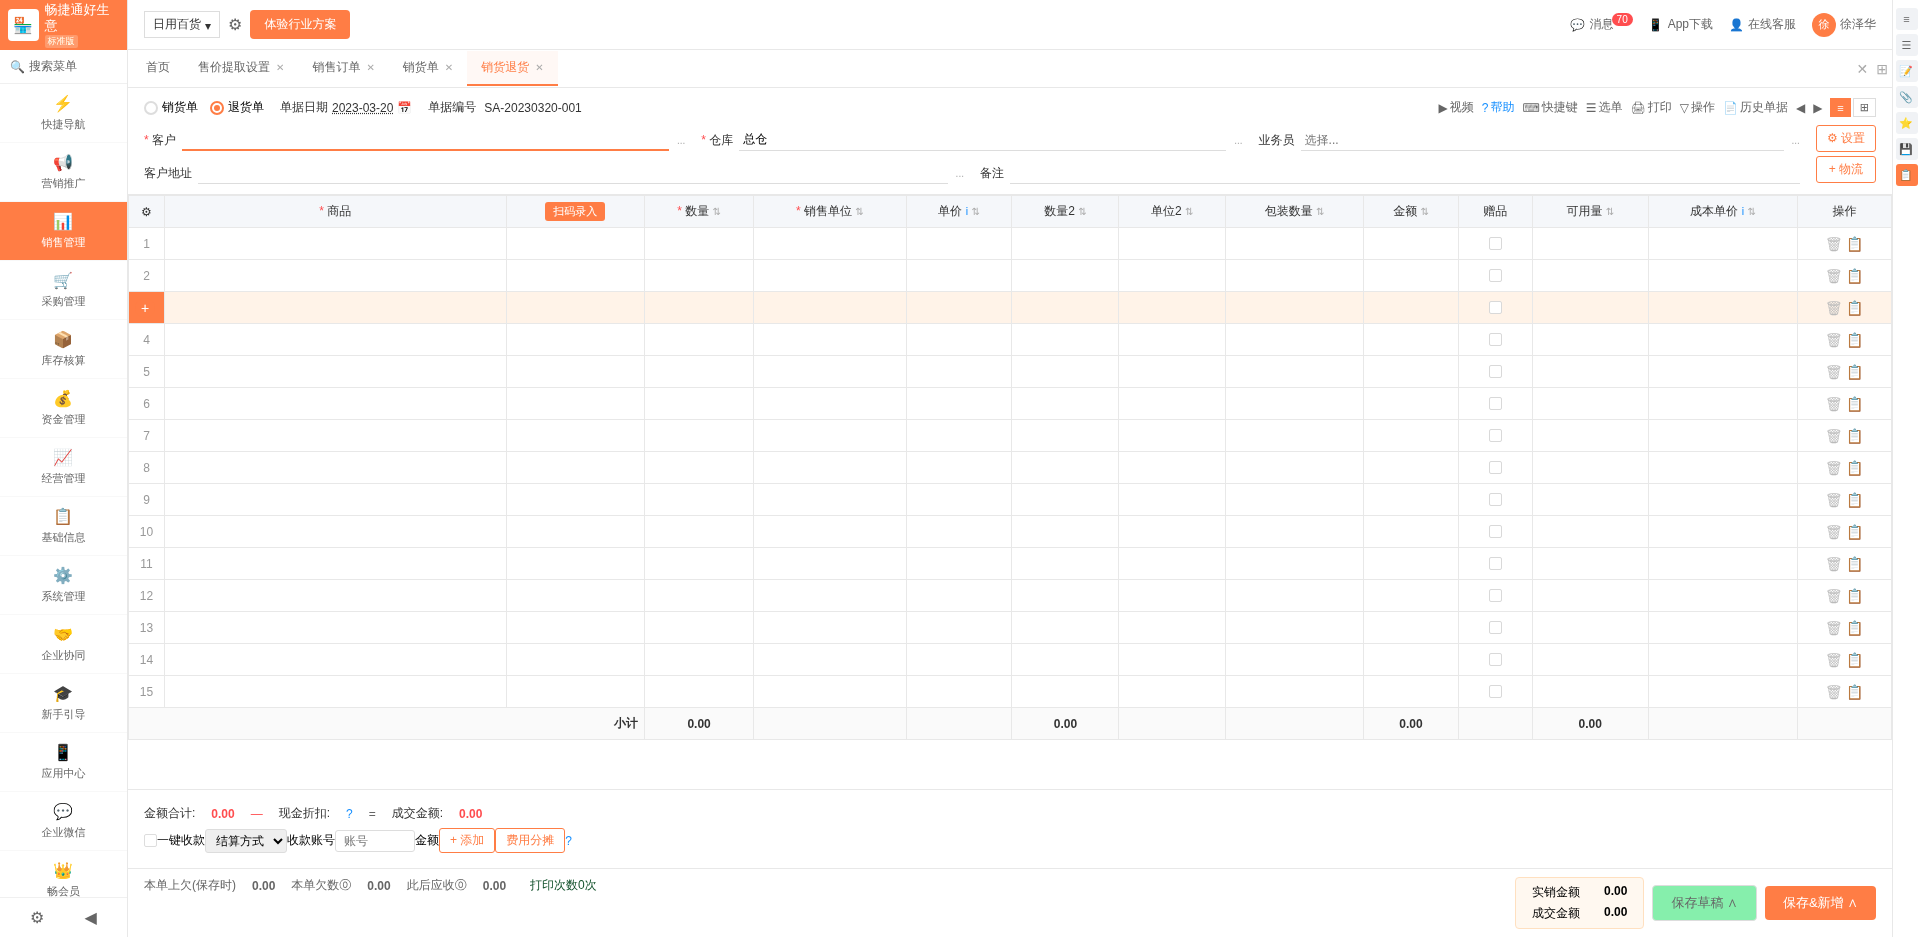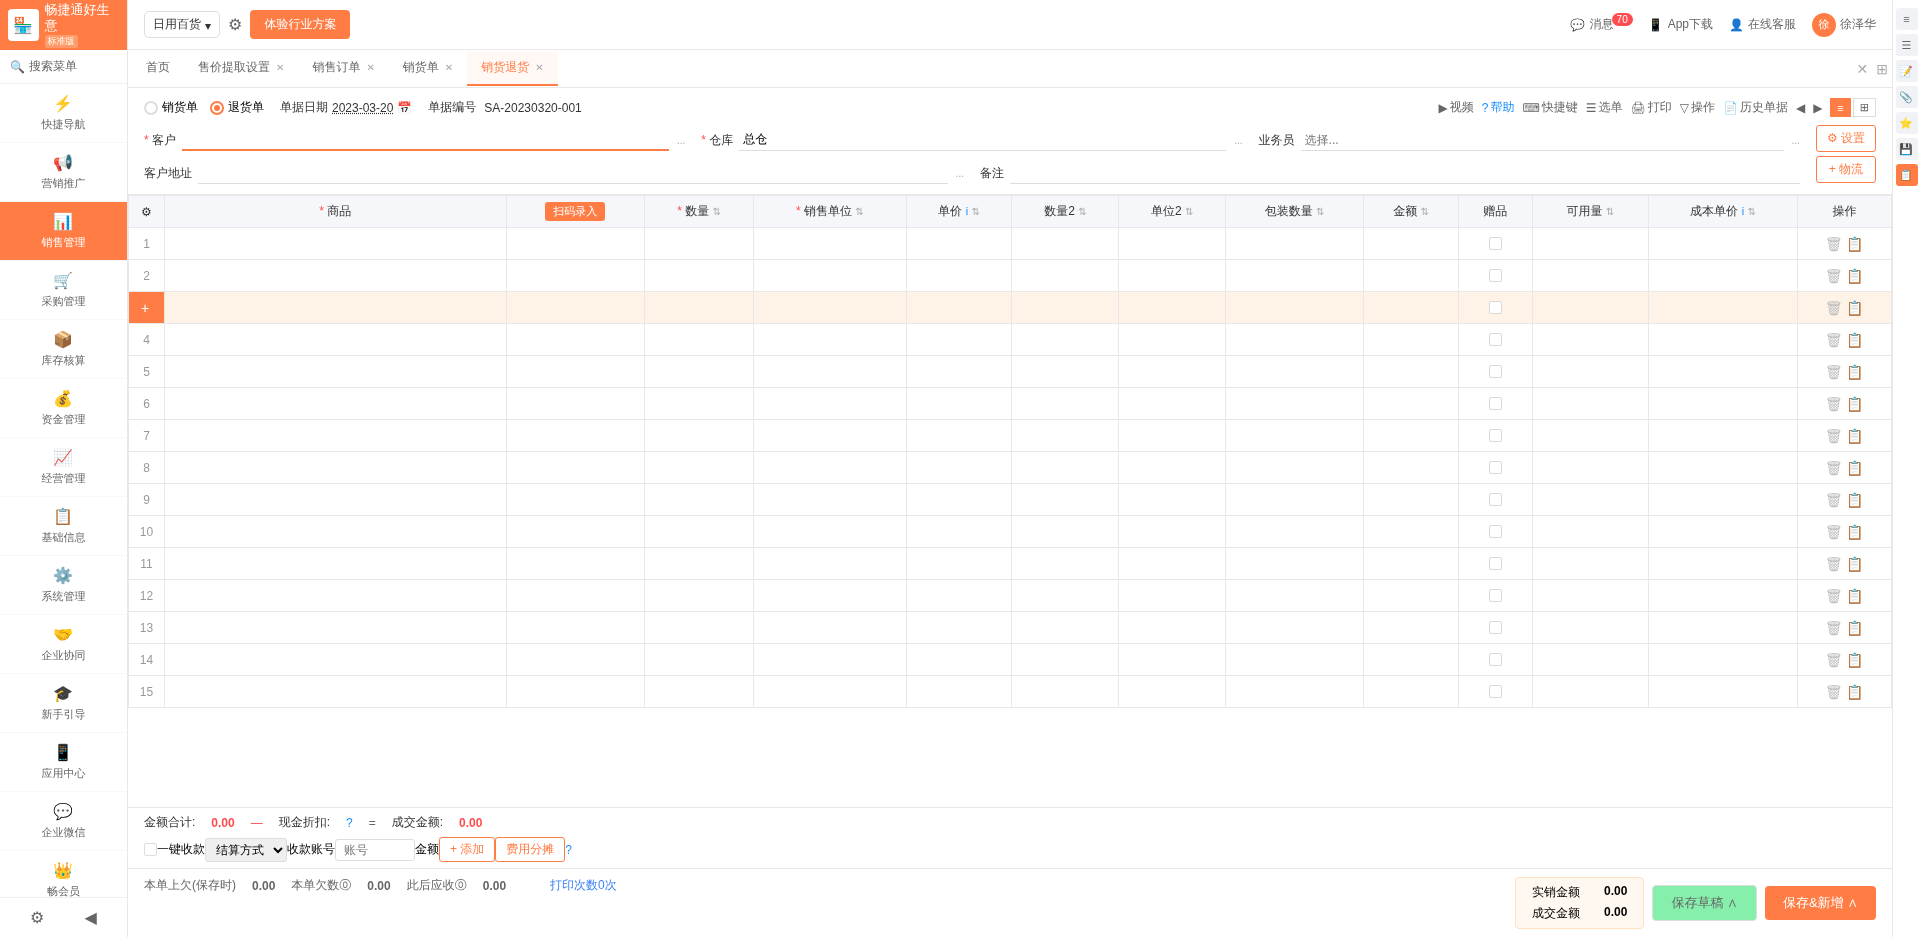--- a/index.html
+++ b/index.html
@@ -15,21 +15,21 @@
     .sidebar-nav-item.active { background: #ff7d45; color: #fff; }
     .sidebar-nav-item .nav-icon { font-size: 16px; }
     .sidebar-bottom { margin-top: auto; display: flex; align-items: center; justify-content: space-around; padding: 10px; border-top: 1px solid #f0f0f0; }
 
     
     .main { flex: 1; display: flex; flex-direction: column; overflow: hidden; }
 
     
     .topbar { background: #fff; height: 50px; display: flex; align-items: center; padding: 0 16px; justify-content: space-between; border-bottom: 1px solid #e8e8e8; flex-shrink: 0; }
     .topbar-left { display: flex; align-items: center; gap: 8px; }
-    .topbar-select { border: 1px solid #ddd; border-radius: 5px; padding: 4px 8px; font-size: 12px; color: #333; display: flex; align-items: flex-end; gap: 4px; cursor: pointer; }
+    .topbar-select { border: 1px solid #ddd; border-radius: 0; padding: 4px 8px; font-size: 12px; color: #333; display: flex; align-items: flex-end; gap: 4px; cursor: pointer; }
     .topbar-btn { background: #ff7d45; color: #fff; border: none; border-radius: 4px; padding: 6px 14px; font-size: 12px; cursor: pointer; }
     .topbar-right { display: flex; align-items: center; gap: 16px; color: #666; font-size: 12px; }
     .topbar-badge { background: #ff4d4f; color: #fff; border-radius: 10px; padding: 1px 5px; font-size: 10px; margin-left: -6px; margin-top: -10px; }
     .topbar-right-item { display: flex; align-items: center; gap: 4px; cursor: pointer; }
 
     
     .tabbar { background: #fff; display: flex; align-items: center; border-bottom: 1px solid #e8e8e8; padding: 0 4px; flex-shrink: 0; height: 38px; }
     .tab-item { padding: 8px 14px; font-size: 12px; cursor: pointer; color: #666; border-bottom: 2px solid transparent; white-space: nowrap; display: flex; align-items: center; gap: 4px; }
     .tab-item.active { color: #ff7d45; border-bottom: 2px solid #ff7d45; background: #fff8f5; }
     .tab-close { font-size: 10px; color: #aaa; margin-left: 2px; }
@@ -73,21 +73,21 @@
     .scan-btn { background: #ff7d45; color: #fff; border: none; border-radius: 3px; padding: 2px 8px; font-size: 11px; cursor: pointer; }
     .col-sort { color: #aaa; cursor: pointer; font-size: 10px; }
     .checkbox-cell { display: flex; align-items: center; justify-content: center; }
     .cb { width: 13px; height: 13px; border: 1px solid #d9d9d9; border-radius: 2px; background: #fff; display: inline-block; }
     .add-row-btn { width: 20px; height: 20px; background: #ff7d45; color: #fff; border: none; border-radius: 50%; cursor: pointer; font-size: 14px; display: flex; align-items: center; justify-content: center; }
     .action-icons { display: flex; gap: 4px; justify-content: center; align-items: center; }
     .action-icon { color: #bbb; cursor: pointer; font-size: 14px; }
     .subtotal-row td { background: #fafafa; font-weight: bold; color: #333; }
 
     
-    .footer { background: #fff; border-top: 1px solid #e8e8e8; padding: 6px 16px; flex-shrink: 0; }
+    .footer { background: #fff; border-top: 1px solid #e8e8e8; padding: 15px 16px; flex-shrink: 0; }
     .footer-row1 { display: flex; align-items: center; gap: 16px; font-size: 12px; color: #333; margin-bottom: 6px; }
     .footer-row2 { display: flex; align-items: center; font-size: 12px; }
     .footer-checkbox { width: 13px; height: 13px; border: 1px solid #ddd; border-radius: 2px; }
     .footer-select { border: 1px solid #ddd; border-radius: 3px; padding: 3px 6px; font-size: 12px; }
     .footer-input { border: 1px solid #ddd; border-radius: 3px; padding: 3px 8px; font-size: 12px; width: 80px; }
     .footer-add-btn { background: #fff; border: 1px solid #ff7d45; color: #ff7d45; border-radius: 3px; padding: 3px 10px; font-size: 12px; cursor: pointer; display: flex; align-items: center; gap: 3px; }
     .footer-split-btn { background: #fff; border: 1px solid #ff7d45; color: #ff7d45; border-radius: 3px; padding: 3px 10px; font-size: 12px; cursor: pointer; }
     .minus-icon { color: #ff4d4f; }
     .equals-icon { color: #666; }
 
@@ -763,20 +763,34 @@
               <td></td>
               <td></td>
               <td>
                 <div class="action-icons">
                   <span class="action-icon">🗑</span>
                   <span class="action-icon">📋</span>
                 </div>
               </td>
             </tr>
 
+          <tr class="subtotal-row">
+            <td colspan="3" style="text-align:right;font-weight:bold;">小计</td>
+            <td>0.00</td>
+            <td></td>
+            <td></td>
+            <td>0.00</td>
+            <td></td>
+            <td></td>
+            <td>0.00</td>
+            <td></td>
+            <td>0.00</td>
+            <td></td>
+            <td></td>
+          </tr>
         </tbody>
       </table>
     </div>
 
     <div class="footer">
       <div class="footer-row1">
         <span>金额合计:</span>
         <span style="color:#ff4d4f;font-weight:bold;">0.00</span>
         <span class="minus-icon">—</span>
         <span>现金折扣:</span>
@@ -801,21 +815,21 @@
     </div>
 
     <div class="bottom-bar">
       <div class="bottom-bar-left">
         <span>本单上欠(保存时)</span>
         <span style="font-weight:bold;">0.00</span>
         <span>本单欠数⓪</span>
         <span style="font-weight:bold;">0.00</span>
         <span>此后应收⓪</span>
         <span style="font-weight:bold;">0.00</span>
-        <span style="margin-left:28px;color:#3b82f6;">打印次数0次</span>
+        <span style="margin-left:8px;color:#14532d;">打印次数0次</span>
       </div>
       <div class="bottom-bar-right">
         <div class="bottom-bar-summary">
           <div class="summary-row">
             <span>实销金额</span>
             <span style="font-weight:bold;">0.00</span>
           </div>
           <div class="summary-row">
             <span>成交金额</span>
             <span style="font-weight:bold;">0.00</span>

